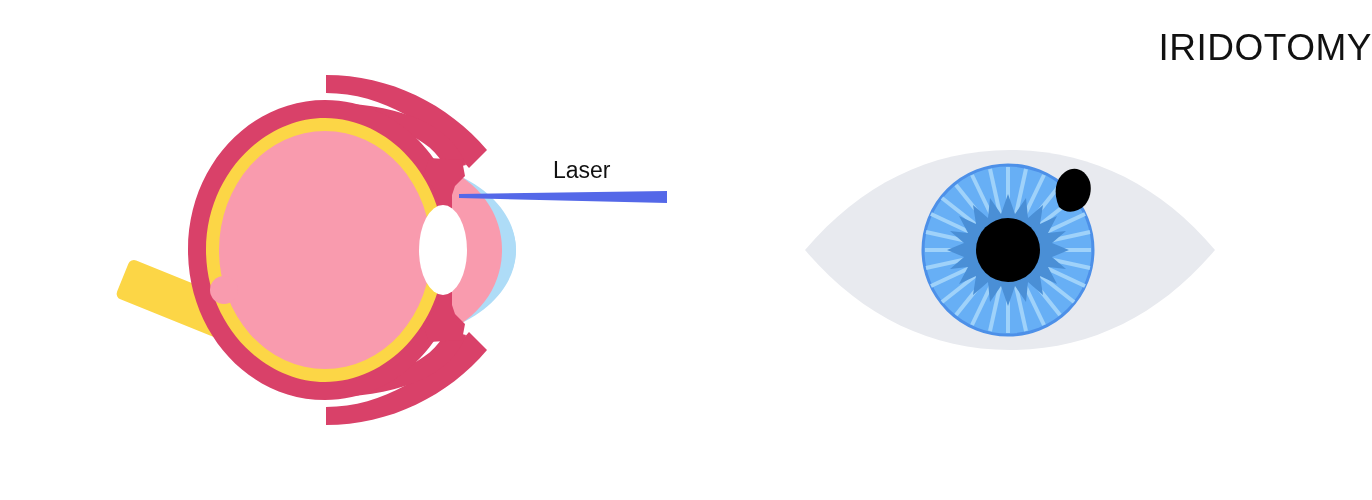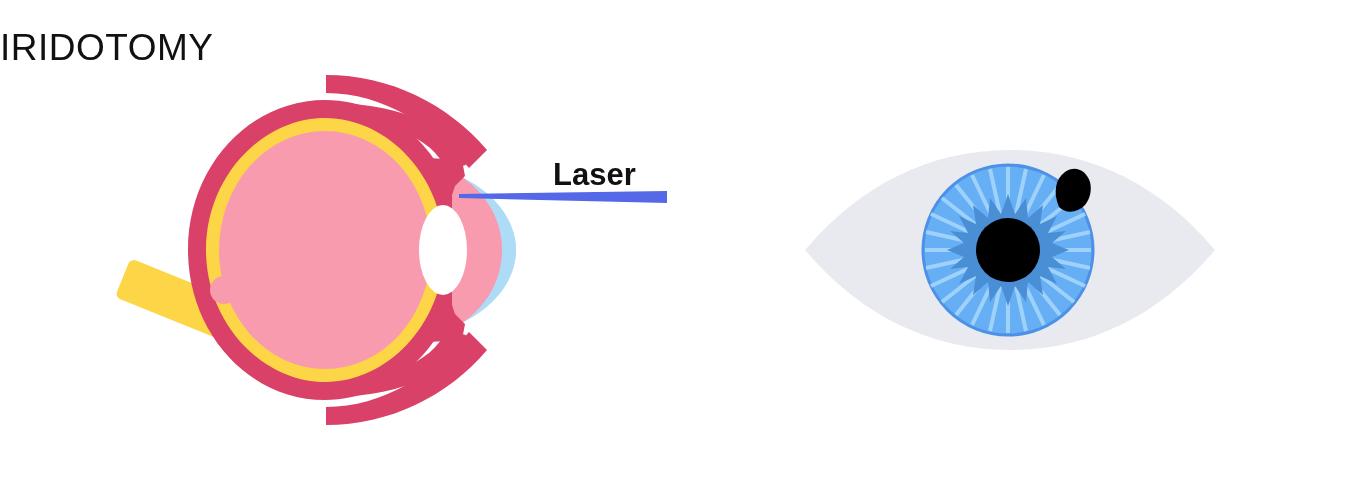--- a/index.html
+++ b/index.html
@@ -17,35 +17,35 @@
     position: relative;
     width: 1372px;
     height: 500px;
     background: #ffffff;
   }
   #title {
     position: absolute;
     left: 0;
     top: 27px;
     width: 1372px;
-    text-align: left;
+    text-align: right;
     font-family: "Liberation Sans", sans-serif;
     font-size: 37px;
     font-weight: 400;
     color: #111111;
     letter-spacing: 0.5px;
     white-space: nowrap;
   }
   #laser-label {
     position: absolute;
     left: 553px;
     top: 157px;
     font-family: "Liberation Sans", sans-serif;
-    font-size: 31px;
-    font-weight: 700;
+    font-size: 23px;
+    font-weight: 400;
     color: #111111;
     white-space: nowrap;
   }
   .svg-layer {
     position: absolute;
     left: 0;
     top: 0;
   }
 </style>
 </head>

